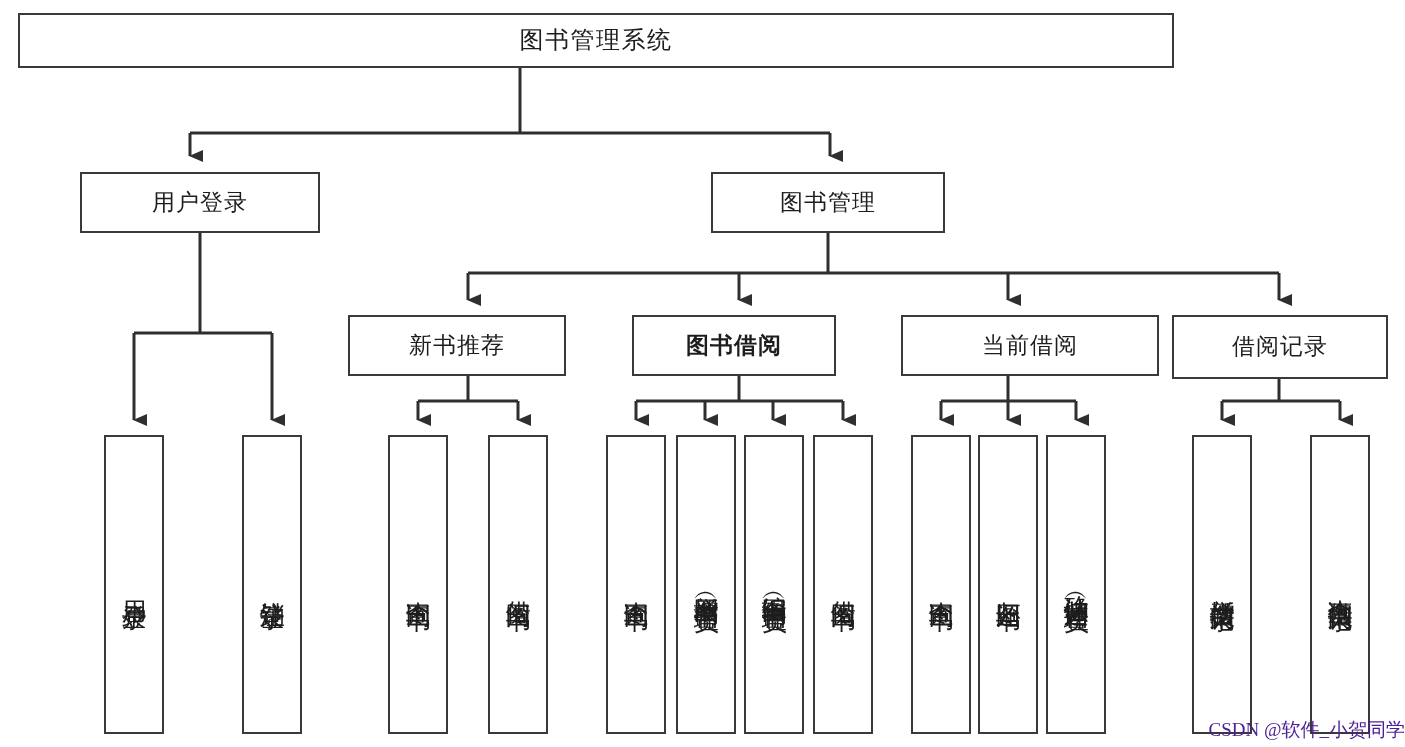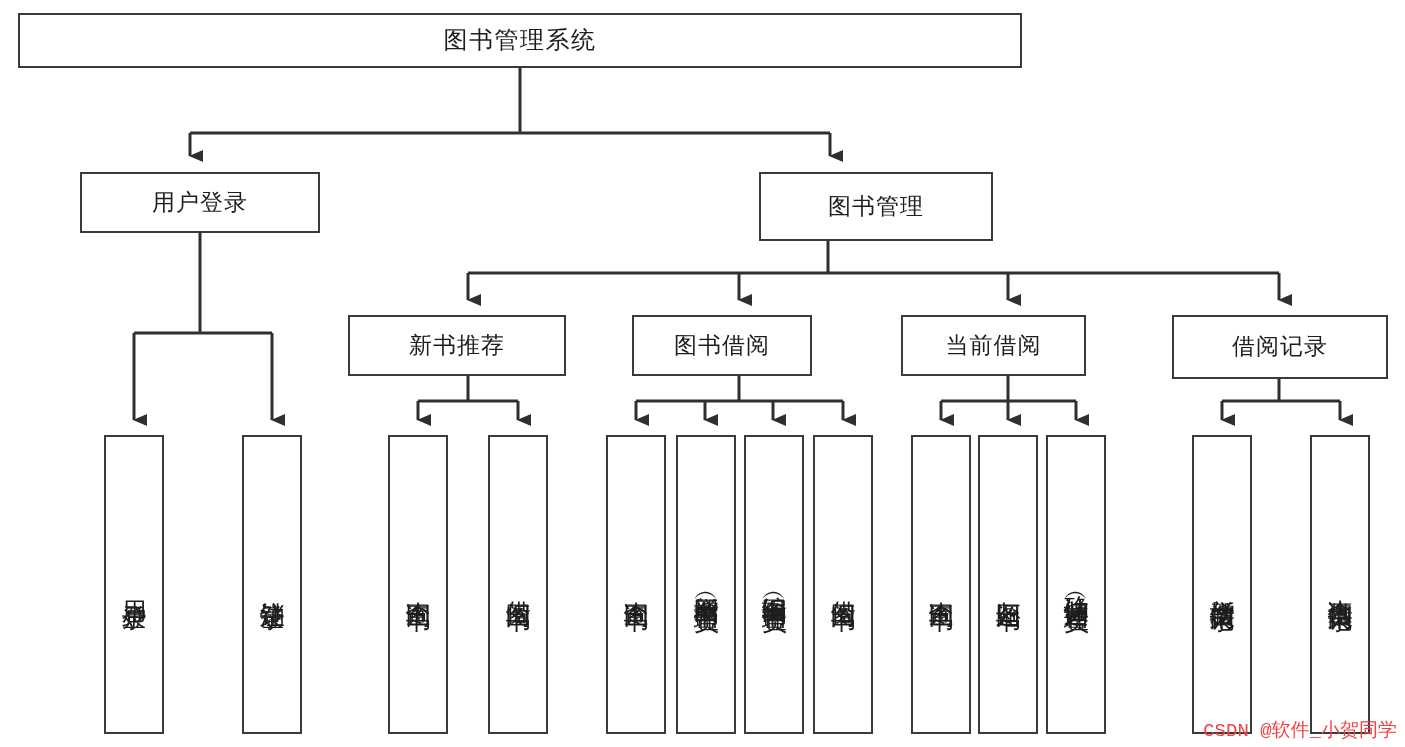--- a/index.html
+++ b/index.html
@@ -52,26 +52,26 @@
   .node.vert .label{
     writing-mode:vertical-rl;
     text-orientation:upright;
     font-size:25px;
     line-height:1.02;
     letter-spacing:2px;
     white-space:nowrap;
   }
   #watermark{
     position:absolute;
-    right:8px;bottom:4px;
+    right:0;bottom:4px;
     font-size:19px;
-    color:#ef4444;
+    color:#4c1d95;
     z-index:5;
     white-space:nowrap;
-    font-family:Liberation Mono, monospace;
+    font-family:Liberation Serif, serif;
   }
 </style>
 </head>
 <body>
 
 <div id="diagram-root">
 
   <svg id="connectors" viewBox="0 0 1405 747" xmlns="http://www.w3.org/2000/svg">
     <defs>
       <marker id="arrow" viewBox="0 0 12 14" refX="6" refY="13" markerWidth="12" markerHeight="14" orient="auto-start-reverse" markerUnits="userSpaceOnUse">
@@ -117,41 +117,41 @@
       <path d="M 1008 401 L 1008 420" marker-end="url(#arrow)"></path>
       <path d="M 1076 401 L 1076 420" marker-end="url(#arrow)"></path>
 
       <path d="M 1279 376 L 1279 401"></path>
       <path d="M 1222 401 L 1340 401"></path>
       <path d="M 1222 401 L 1222 420" marker-end="url(#arrow)"></path>
       <path d="M 1340 401 L 1340 420" marker-end="url(#arrow)"></path>
     </g>
   </svg>
 
-  <div class="node horiz root" style="left:18px;top:13px;width:1004px;height:55px;">
+  <div class="node horiz root" style="left:18px;top:13px;width:1156px;height:55px;">
     <span class="label">图书管理系统</span>
   </div>
 
   <div class="node horiz" style="left:80px;top:172px;width:240px;height:61px;">
     <span class="label">用户登录</span>
   </div>
 
-  <div class="node horiz" style="left:711px;top:172px;width:234px;height:69px;margin-left:48px;">
+  <div class="node horiz" style="left:711px;top:172px;width:234px;height:61px;">
     <span class="label">图书管理</span>
   </div>
 
   <div class="node horiz" style="left:348px;top:315px;width:218px;height:61px;">
     <span class="label">新书推荐</span>
   </div>
 
-  <div class="node horiz" style="left:632px;top:315px;width:180px;height:61px;">
+  <div class="node horiz" style="left:632px;top:315px;width:204px;height:61px;font-weight:bold;">
     <span class="label">图书借阅</span>
   </div>
 
-  <div class="node horiz" style="left:901px;top:315px;width:185px;height:61px;align-items:center;">
+  <div class="node horiz" style="left:901px;top:315px;width:258px;height:61px;align-items:center;">
     <span class="label">当前借阅</span>
   </div>
 
   <div class="node horiz" style="left:1172px;top:315px;width:216px;height:64px;">
     <span class="label">借阅记录</span>
   </div>
 
   <div class="node vert" style="left:104px;top:435px;width:60px;height:299px;">
     <span class="label">用户登录</span>
   </div>

